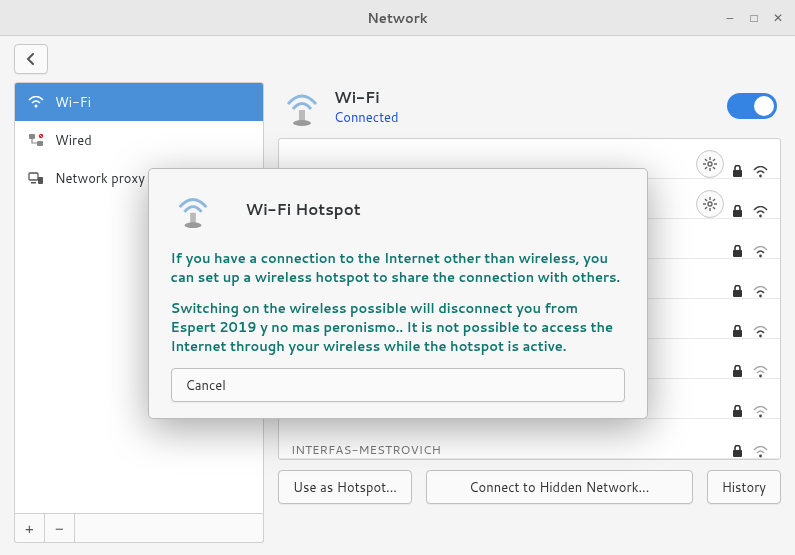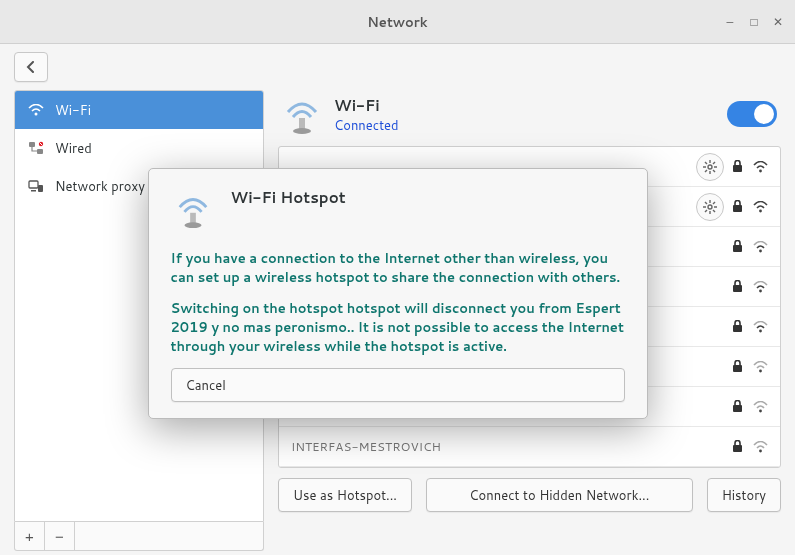--- a/index.html
+++ b/index.html
@@ -9,21 +9,21 @@
     font-size: 13px;
     color: #2e3436;
     background: #f5f5f5;
     width: 795px;
     height: 555px;
     overflow: hidden;
     position: relative;
   }
   
   .titlebar {
-    height: 44px;
+    height: 36px;
     background: #e8e8e8;
     border-bottom: 1px solid #d0d0d0;
     display: flex;
     align-items: center;
     position: relative;
   }
   .title {
     position: absolute;
     left: 0; right: 0;
     text-align: center;
@@ -152,21 +152,21 @@
 
   .net-list {
     border: 1px solid #d0d0d0;
     border-radius: 3px;
     background: #fff;
     height: 322px;
     overflow: hidden;
   }
   .net-row {
     display: flex;
-    align-items: center;
+    align-items: flex-end;
     padding: 0 12px;
     height: 40px;
     border-bottom: 1px solid #e8e8e8;
     gap: 8px;
     color: #555;
   }
   .net-row .name { flex: 1; }
   .net-row.last .name { color: #777; font-size: 12px; }
   .gear {
     width: 28px; height: 28px;
@@ -208,21 +208,21 @@
     background: #f7f7f7;
     border: 1px solid #bbb;
     border-radius: 5px;
     box-shadow: 0 10px 40px rgba(0,0,0,0.35);
     padding: 18px 22px 16px 22px;
     pointer-events: auto;
     position: relative;
     top: 16px;
   }
   .dlg-head {
-    display: flex; align-items: flex-start; gap: 16px;
+    display: flex; align-items: center; gap: 31px;
     margin-bottom: 18px;
   }
   .dlg-title {
     font-weight: 700; font-size: 15px;
   }
   .dlg-body {
     font-size: 13px;
     color: #0f766e;
     line-height: 1.45;
     font-weight: bold;
@@ -481,20 +481,20 @@
           <path d="M11 23 Q20 12 29 23" stroke="#8fb8e0" stroke-width="3" fill="none"></path>
           <rect x="17" y="24" width="6" height="12" fill="#bababa"></rect>
           <ellipse cx="20" cy="37" rx="9" ry="3" fill="#9a9a9a"></ellipse>
         </svg>
       </div>
       <div class="dlg-title">Wi-Fi Hotspot</div>
     </div>
     <div class="dlg-body">
       <p>If you have a connection to the Internet other than wireless, you can set up a wireless hotspot to share the connection with others.</p>
       <p>
-        <span>Switching on the hotspot hotspot will disconnect you from </span><b>Espert 2019 y no mas peronismo.</b><span>. It is not possible to access the Internet through your wireless while the hotspot is active.</span>
+        <span>Switching on the wireless possible will disconnect you from </span><b>Espert 2019 y no mas peronismo.</b><span>. It is not possible to access the Internet through your wireless while the hotspot is active.</span>
       </p>
     </div>
     <div class="dlg-actions">
       <div class="btn">Cancel</div>
     </div>
   </div>
 </div>
 
 </body></html>

